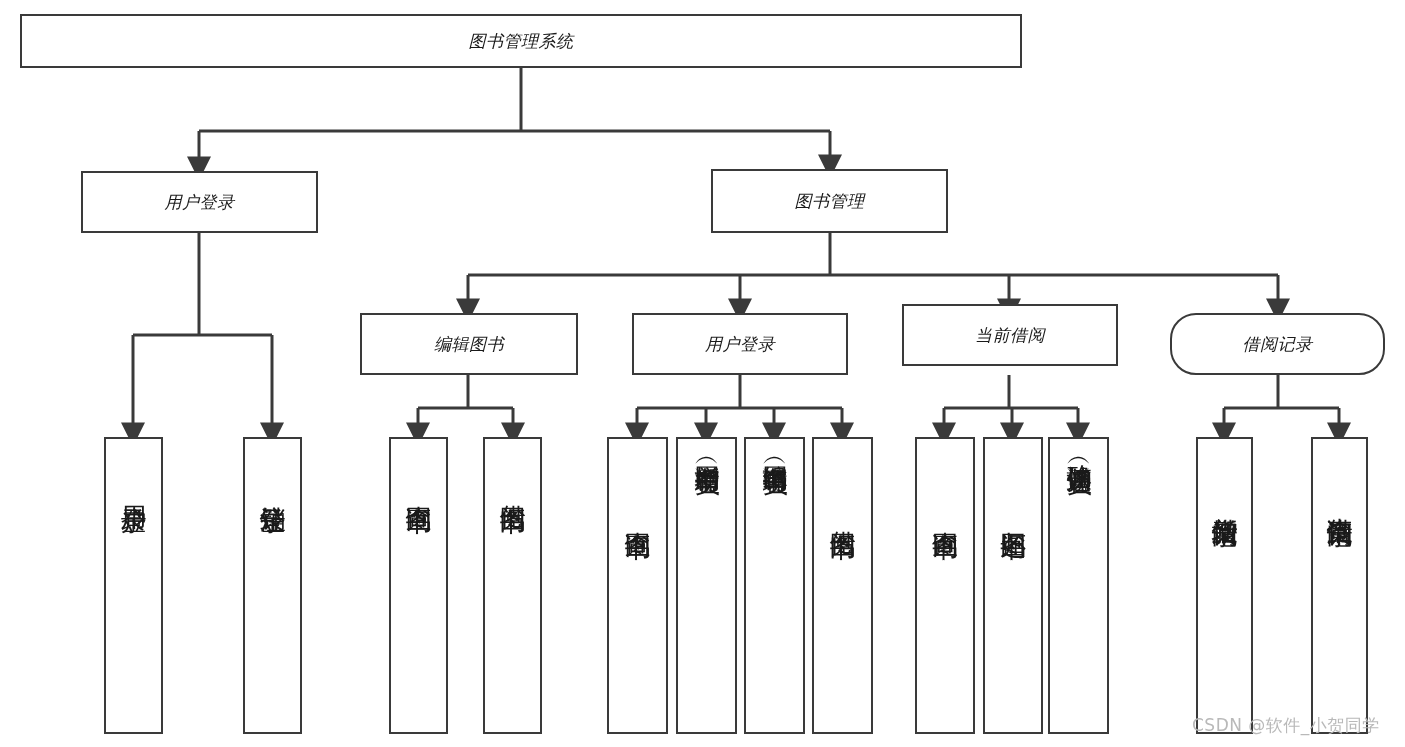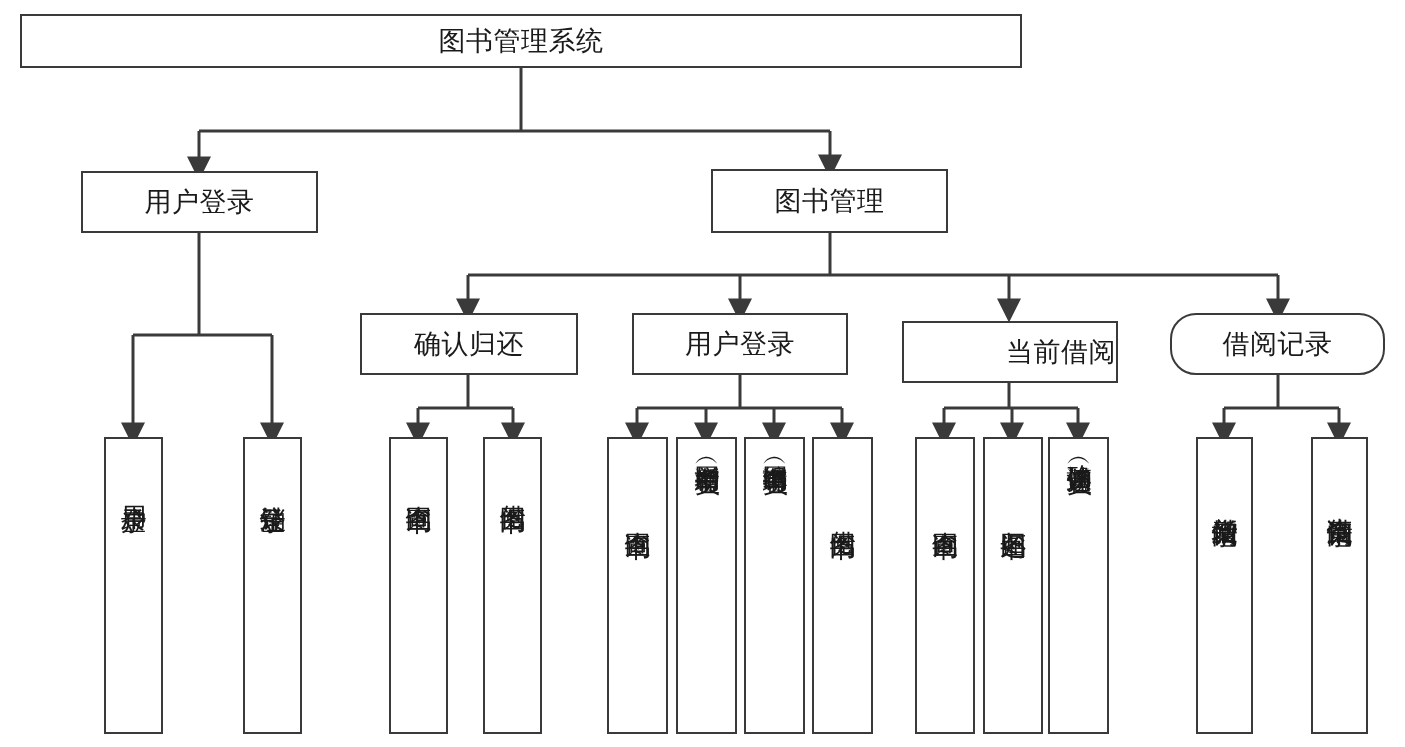--- a/index.html
+++ b/index.html
@@ -36,22 +36,23 @@
     color: #1a1a1a;
   }
   .node .lbl {
     display: block;
     text-align: center;
     line-height: 1.18;
     letter-spacing: 0.5px;
   }
   
   .node.horiz .lbl {
-    font-size: 27px;
+    font-size: 17px;
     white-space: nowrap;
+    font-style: italic;
   }
   
   .node.vert {
     align-items: flex-start;
     justify-content: center;
     padding-top: 6px;
   }
   .node.vert .lbl {
     writing-mode: vertical-rl;
     text-orientation: upright;
@@ -141,28 +142,28 @@
 
   <div class="node horiz" style="left:81px; top:171px; width:237px; height:62px;">
     <span class="lbl">用户登录</span>
   </div>
 
   <div class="node horiz" style="left:711px; top:169px; width:237px; height:64px;">
     <span class="lbl">图书管理</span>
   </div>
 
   <div class="node horiz" style="left:360px; top:313px; width:218px; height:62px;">
-    <span class="lbl">确认归还</span>
+    <span class="lbl">编辑图书</span>
   </div>
 
   <div class="node horiz" style="left:632px; top:313px; width:216px; height:62px;">
     <span class="lbl">用户登录</span>
   </div>
 
-  <div class="node horiz" style="left:902px; top:321px; width:216px; height:62px;justify-content:flex-end;">
+  <div class="node horiz" style="left:902px; top:304px; width:216px; height:62px;">
     <span class="lbl">当前借阅</span>
   </div>
 
   <div class="node horiz" style="left:1170px; top:313px; width:215px; height:62px;border-radius:26px;">
     <span class="lbl">借阅记录</span>
   </div>
 
   <div class="node vert mid" style="left:104px; top:437px; width:59px; height:297px;">
     <span class="lbl">用户登录</span>
   </div>
@@ -208,14 +209,15 @@
   </div>
 
   <div class="node vert mid3" style="left:1196px; top:437px; width:57px; height:297px;">
     <span class="lbl">新增借阅记录</span>
   </div>
 
   <div class="node vert mid3" style="left:1311px; top:437px; width:57px; height:297px;">
     <span class="lbl">查询借阅记录</span>
   </div>
 
+  <div class="watermark" style="left:1192px; top:714px;">CSDN @软件_小贺同学</div>
 
 </div>
 
 </body></html>

